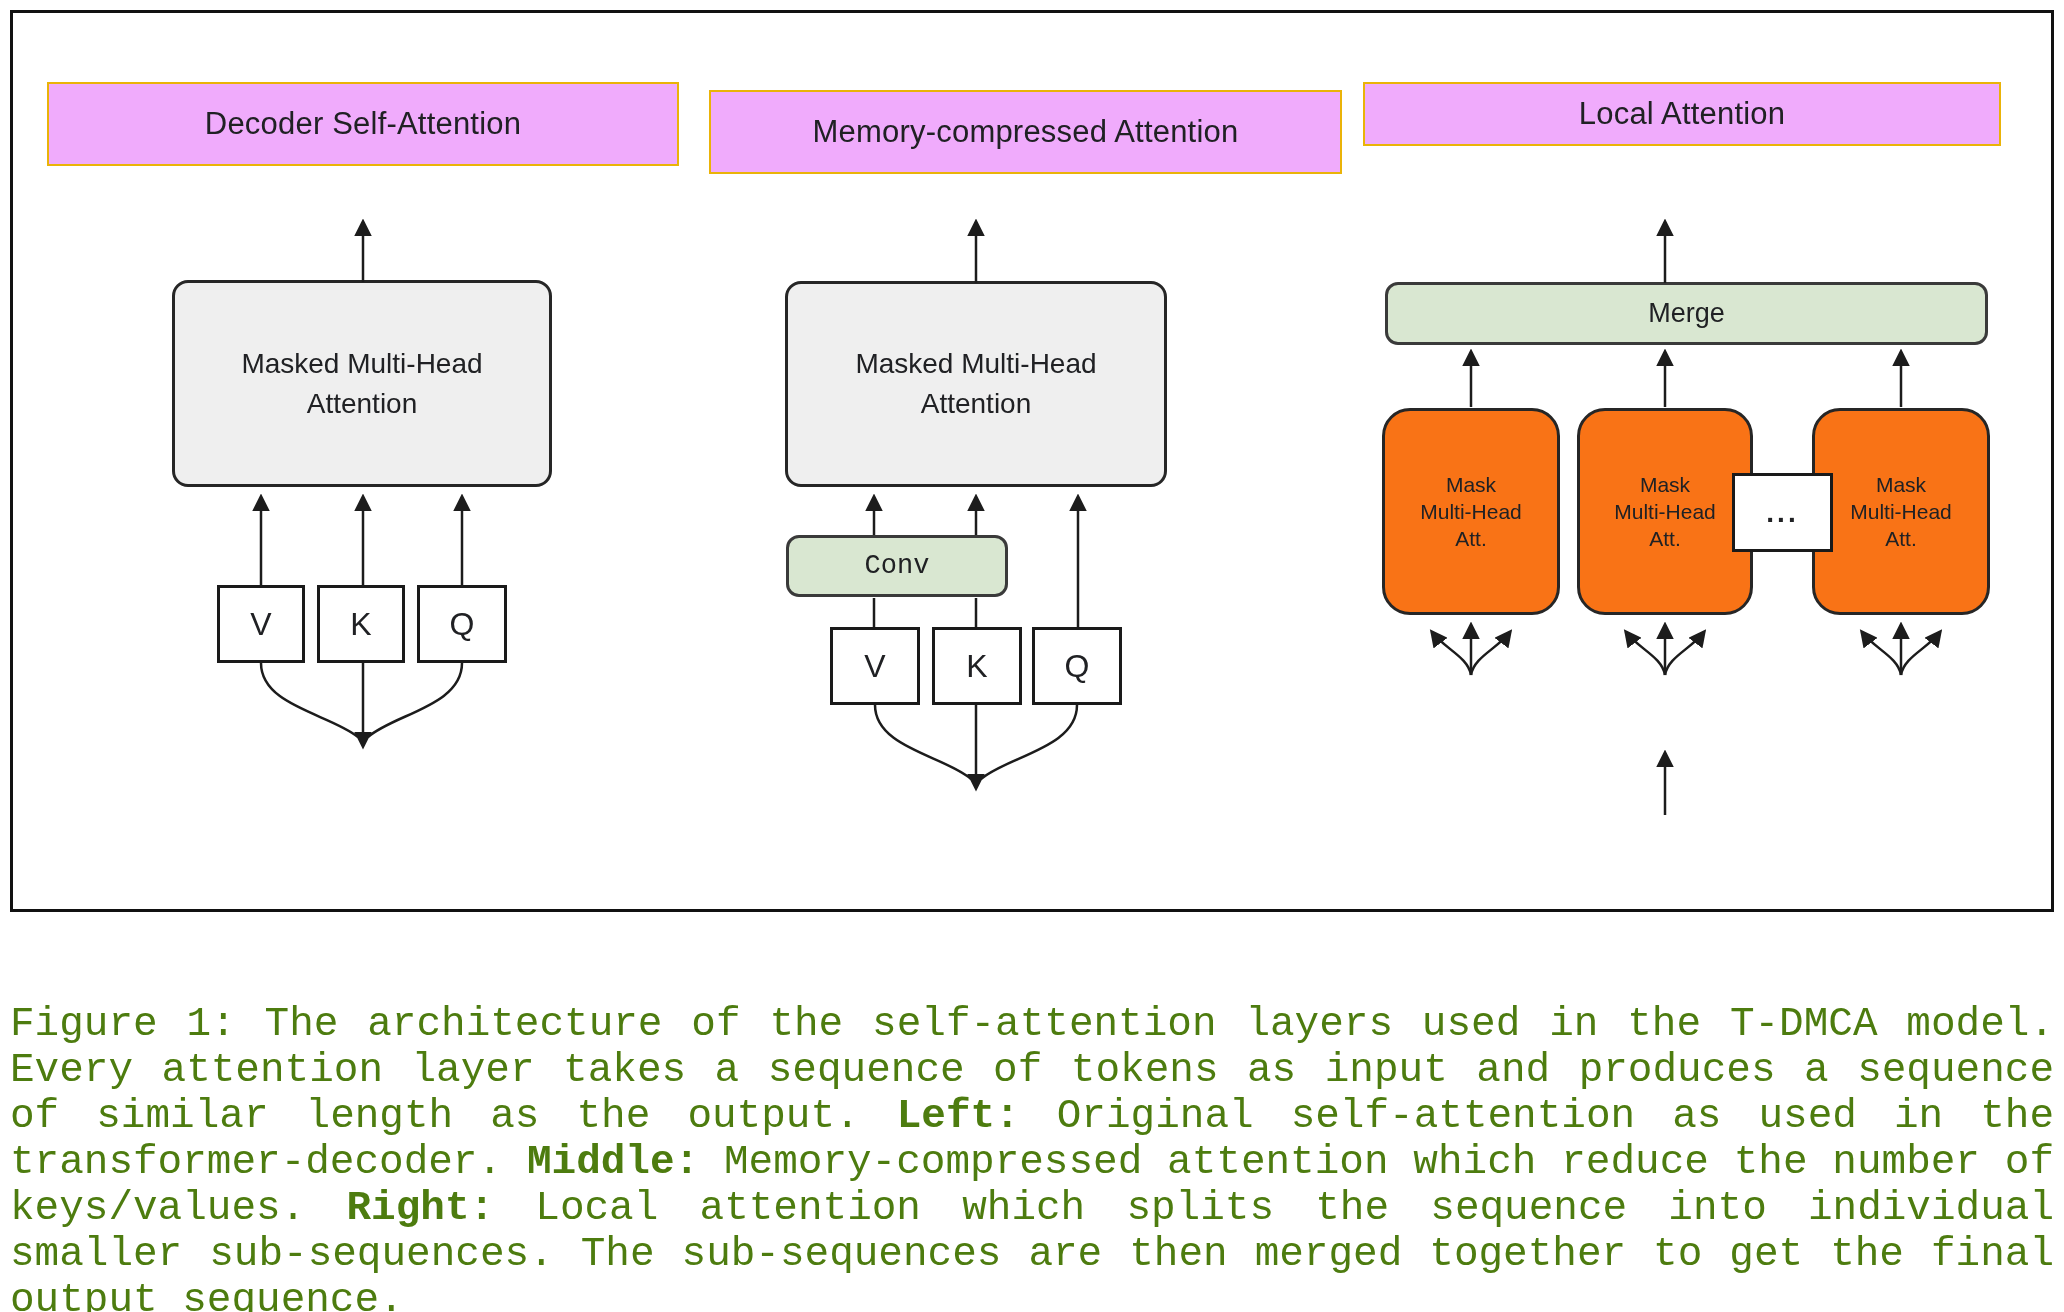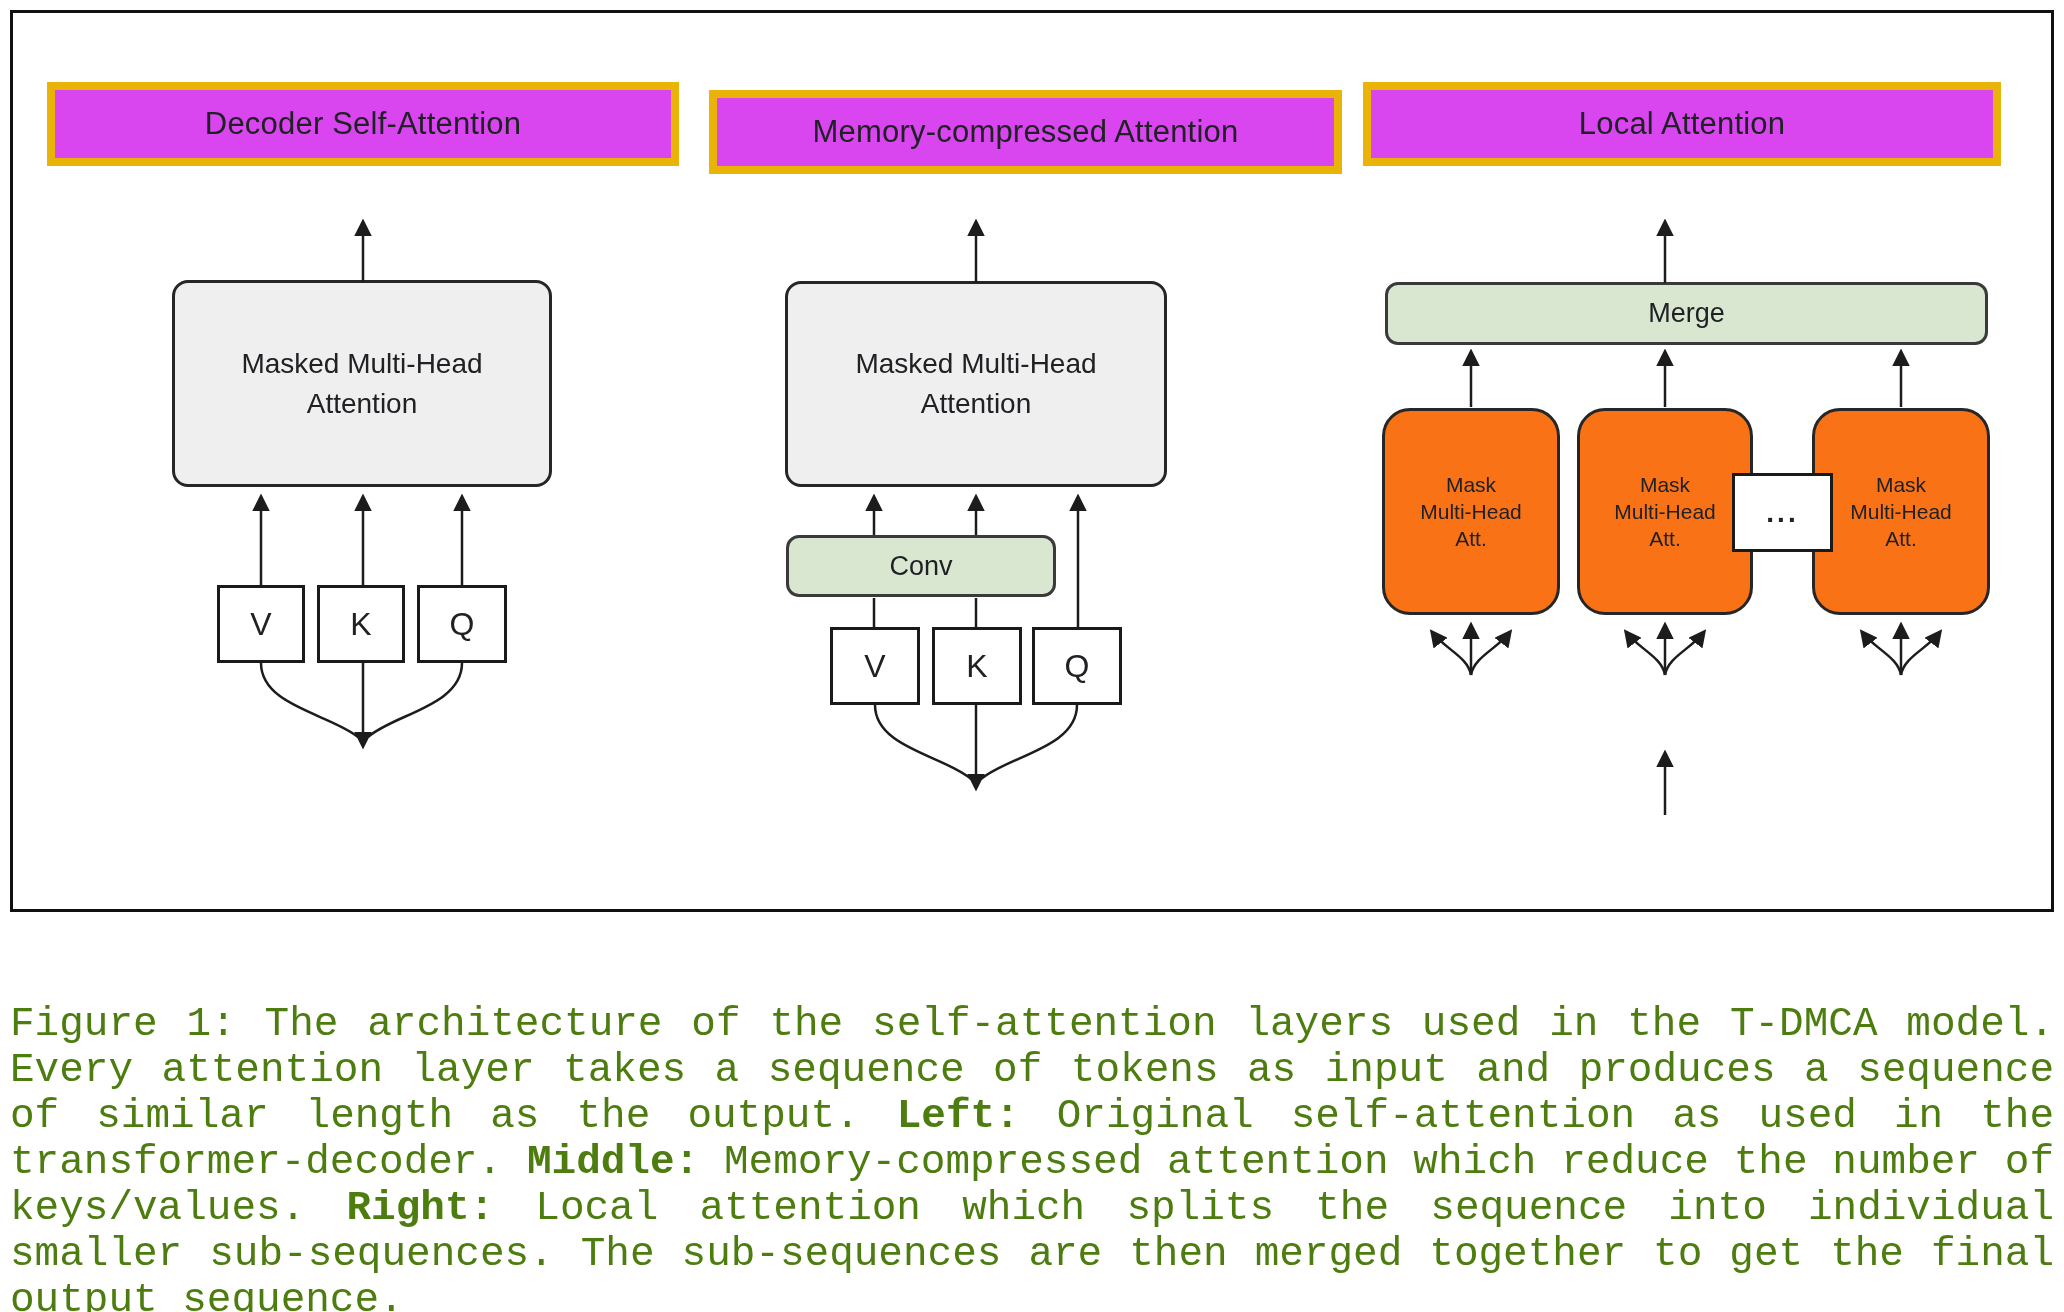--- a/index.html
+++ b/index.html
@@ -4,21 +4,21 @@
 <style>
   html,body{margin:0;padding:0;background:#ffffff;}
   #page{position:relative;width:2064px;height:1312px;background:#ffffff;overflow:hidden;
         font-family:"Liberation Sans",sans-serif;color:#202124;}
   
   .frame{position:absolute;left:10px;top:10px;width:2044px;height:902px;
          border:3px solid #111;box-sizing:border-box;background:#fff;}
   
   .abs{position:absolute;box-sizing:border-box;display:flex;align-items:center;
        justify-content:center;text-align:center;}
-  .titlebox{border:8px solid #eab308;background:#d946ef;font-size:31px;letter-spacing:.2px;}
+  .titlebox{border:2px solid #eab308;background:#f0abfc;font-size:31px;letter-spacing:.2px;}
   .greyblock{background:#efefef;border:3px solid #262626;border-radius:16px;
              font-size:28px;line-height:40px;}
   .vkq{background:#ffffff;border:3px solid #1a1a1a;font-size:32px;}
   .greenblock{background:#d9e7d1;border:3px solid #3a3a3a;border-radius:13px;font-size:27px;}
   .maskblock{background:#f97316;border:3px solid #262626;border-radius:28px;
              font-size:21px;line-height:27px;}
   .dotsbox{background:#ffffff;border:3px solid #1a1a1a;font-size:28px;font-weight:700;
            letter-spacing:3px;z-index:5;}
   svg.connectors{position:absolute;left:0;top:0;z-index:6;pointer-events:none;}
   svg.connectors path, svg.connectors line{stroke:#1c1c1c;stroke-width:2.5;fill:none;}
@@ -33,21 +33,21 @@
 <div id="page">
 
   <div class="frame"></div>
 
   <div class="abs titlebox" style="left:47px;top:82px;width:632px;height:84px;">
     <span>Decoder Self-Attention</span>
   </div>
   <div class="abs titlebox" style="left:709px;top:90px;width:633px;height:84px;">
     <span>Memory-compressed Attention</span>
   </div>
-  <div class="abs titlebox" style="left:1363px;top:82px;width:638px;height:84px;">
+  <div class="abs titlebox" style="left:1363px;top:82px;width:638px;height:64px;">
     <span>Local Attention</span>
   </div>
 
   <div class="abs greyblock" style="left:172px;top:280px;width:380px;height:207px;">
     <div>
       <div>Masked Multi-Head</div>
       <div>Attention</div>
     </div>
   </div>
   <div class="abs vkq" style="left:217px;top:585px;width:88px;height:78px;">
@@ -59,21 +59,21 @@
   <div class="abs vkq" style="left:417px;top:585px;width:90px;height:78px;">
     <span>Q</span>
   </div>
 
   <div class="abs greyblock" style="left:785px;top:281px;width:382px;height:206px;">
     <div>
       <div>Masked Multi-Head</div>
       <div>Attention</div>
     </div>
   </div>
-  <div class="abs greenblock" style="left:786px;top:535px;width:270px;height:62px;">
+  <div class="abs greenblock" style="left:786px;top:535px;width:222px;height:62px;font-family:Liberation Mono, monospace;">
     <span>Conv</span>
   </div>
   <div class="abs vkq" style="left:830px;top:627px;width:90px;height:78px;">
     <span>V</span>
   </div>
   <div class="abs vkq" style="left:932px;top:627px;width:90px;height:78px;">
     <span>K</span>
   </div>
   <div class="abs vkq" style="left:1032px;top:627px;width:90px;height:78px;">
     <span>Q</span>

